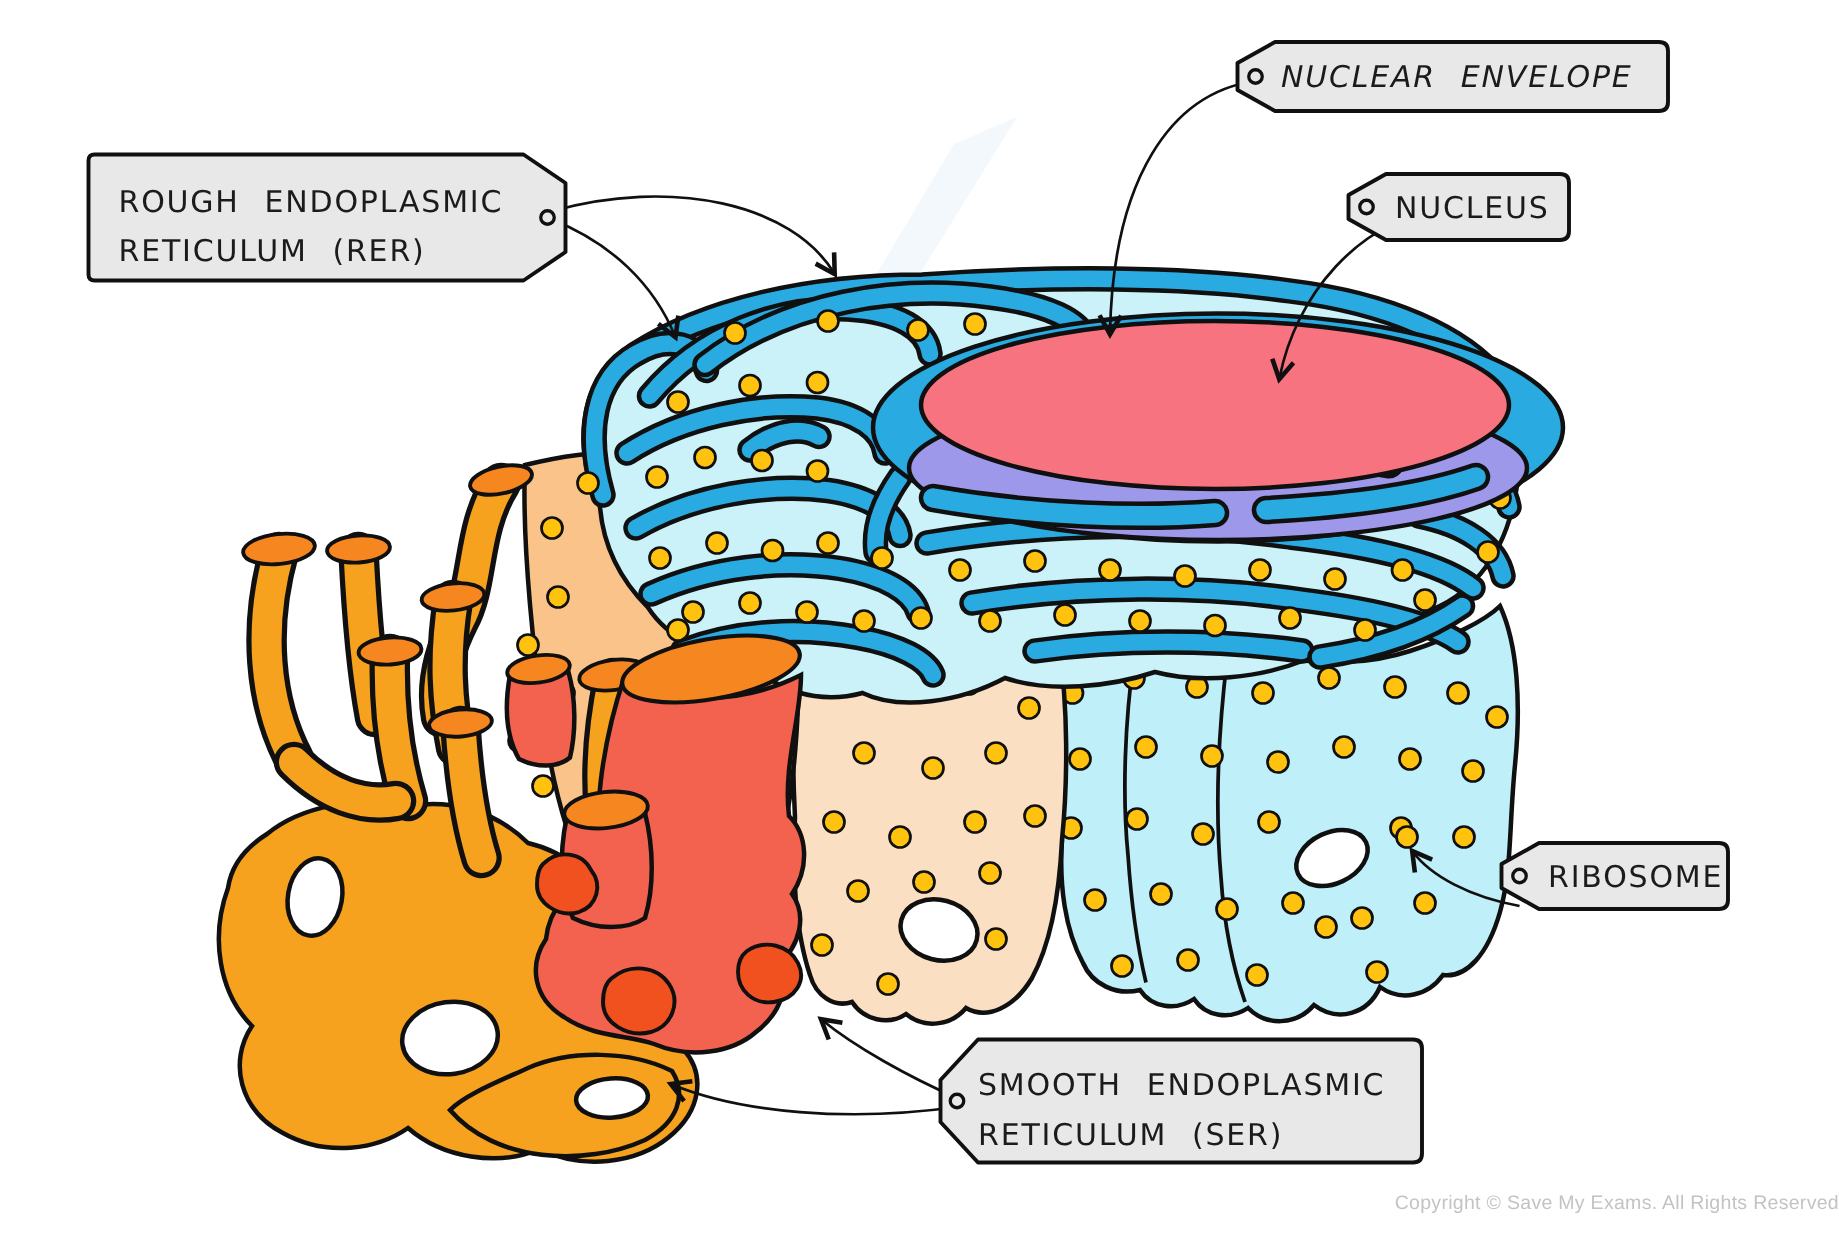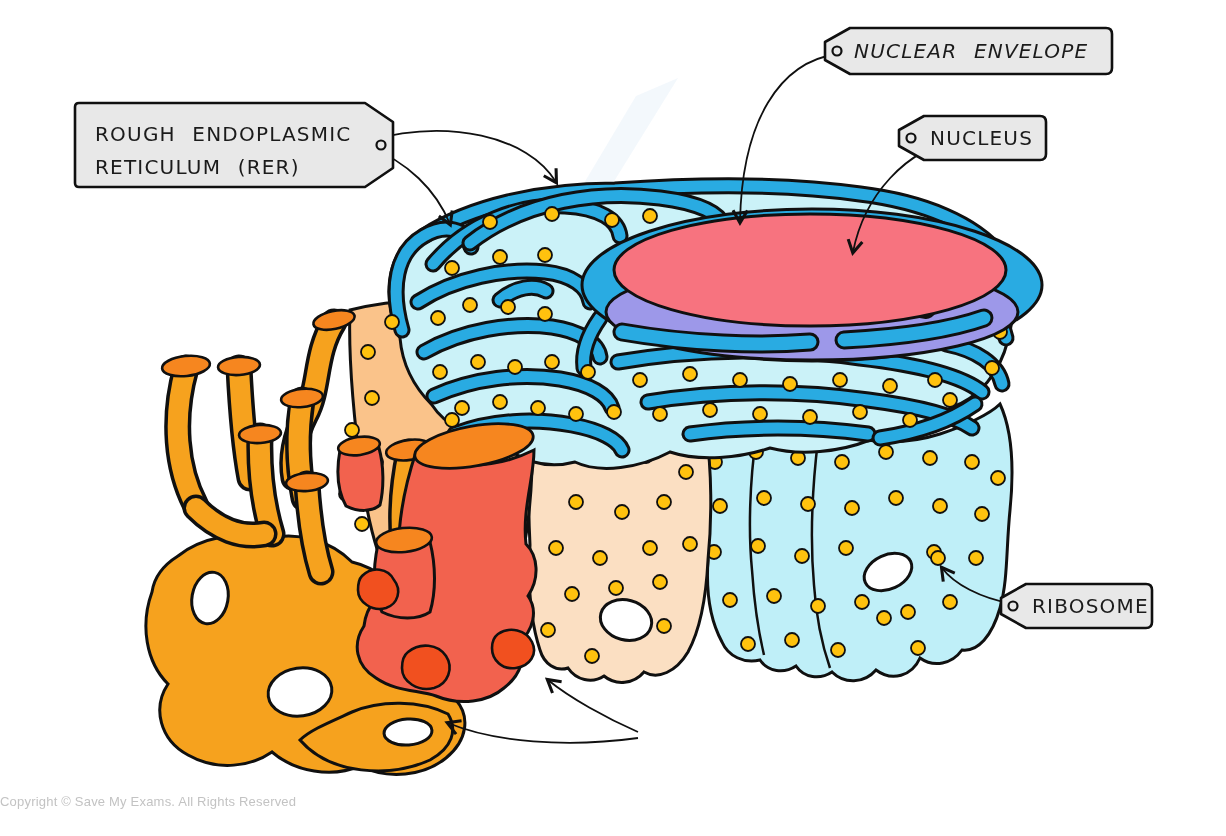--- a/index.html
+++ b/index.html
@@ -13,21 +13,21 @@
   .bi{fill:none;stroke:#29ABE2;stroke-width:11;stroke-linecap:round;}
   .go{fill:none;stroke:#101010;stroke-width:27;stroke-linecap:round;}
   .gi{fill:none;stroke:#F6A21E;stroke-width:20;stroke-linecap:round;}
   .outline3{stroke:#101010;stroke-width:3;}
   .arrow{fill:none;stroke:#101010;stroke-width:1.8;}
   .tag{position:absolute;}
   .tag-shape{fill:#E8E8E8;stroke:#101010;stroke-width:2.6;stroke-linejoin:round;}
   .tag-eyelet{fill:#E8E8E8;stroke:#101010;stroke-width:2.2;}
   .tagtext{font-size:20px;letter-spacing:1.2px;word-spacing:9px;fill:#1b1b1b;font-family:"DejaVu Sans",sans-serif;}
   .copyright{
-    position:absolute;left:0;top:794px;width:100%;text-align:left;
+    position:absolute;left:0;top:794px;width:100%;text-align:right;
     color:#C3C3C3;font-size:13px;font-family:"Liberation Sans",sans-serif;letter-spacing:.2px;
   }
 </style>
 </head>
 <body>
 
 <div class="stage">
 
   <svg class="main-svg" width="1226" height="836" viewBox="0 0 1226 836">
     <defs>
@@ -303,21 +303,21 @@
       <path class="arrow" marker-end="url(#ah)" d="M 367 146 C 408 162 436 190 450 224"></path>
       <path class="arrow" marker-end="url(#ah)" d="M 367 141 C 448 118 528 136 556 182"></path>
       <path class="arrow" marker-end="url(#ah)" d="M 837 54 C 780 62 742 120 740 222"></path>
       <path class="arrow" marker-end="url(#ah)" d="M 959 140 C 906 148 864 196 853 252"></path>
       <path class="arrow" marker-end="url(#ah)" d="M 1013 604 C 980 598 954 584 942 568"></path>
       <path class="arrow" marker-end="url(#ah)" d="M 638 732 C 606 718 570 698 548 680"></path>
       <path class="arrow" marker-end="url(#ah)" d="M 638 738 C 566 748 494 742 448 723"></path>
     </g>
   </svg>
 
-  <div class="tag" style="left:71px;top:98px;">
+  <div class="tag" style="left:55px;top:98px;">
     <svg width="326" height="94" viewBox="0 0 326 94">
       <path class="tag-shape" d="M 8 5 L 294 5 L 322 24 L 322 70 L 294 89 L 8 89 Q 4 89 4 85 L 4 9 Q 4 5 8 5 Z"></path>
       <circle class="tag-eyelet" cx="310" cy="47" r="4.5"></circle>
       <text class="tagtext" x="24" y="43">ROUGH ENDOPLASMIC</text>
       <text class="tagtext" x="24" y="76">RETICULUM (RER)</text>
     </svg>
   </div>
 
   <div class="tag" style="left:820px;top:24px;font-style:italic;">
     <svg width="296" height="54" viewBox="0 0 296 54">
@@ -328,23 +328,31 @@
   </div>
 
   <div class="tag" style="left:894px;top:112px;">
     <svg width="156" height="52" viewBox="0 0 156 52">
       <path class="tag-shape" d="M 30 4 L 146 4 Q 152 4 152 10 L 152 42 Q 152 48 146 48 L 30 48 L 5 34 L 5 18 Z"></path>
       <circle class="tag-eyelet" cx="17" cy="26" r="4.5"></circle>
       <text class="tagtext" x="36" y="33">NUCLEUS</text>
     </svg>
   </div>
 
-  <div class="tag" style="left:996px;top:580px;">
+  <div class="tag" style="left:996px;top:558px;">
     <svg width="160" height="52" viewBox="0 0 160 52">
       <path class="tag-shape" d="M 30 4 L 150 4 Q 156 4 156 10 L 156 42 Q 156 48 150 48 L 30 48 L 5 34 L 5 18 Z"></path>
       <circle class="tag-eyelet" cx="17" cy="26" r="4.5"></circle>
       <text class="tagtext" x="36" y="33">RIBOSOME</text>
     </svg>
   </div>
 
+  <div class="tag" style="left:622px;top:688px;">
+    <svg width="330" height="92" viewBox="0 0 330 92">
+      <path class="tag-shape" d="M 30 5 L 320 5 Q 326 5 326 11 L 326 81 Q 326 87 320 87 L 30 87 L 5 60 L 5 32 Z"></path>
+      <circle class="tag-eyelet" cx="16" cy="46" r="4.5"></circle>
+      <text class="tagtext" x="30" y="42">SMOOTH ENDOPLASMIC</text>
+      <text class="tagtext" x="30" y="75">RETICULUM (SER)</text>
+    </svg>
+  </div>
 
   <div class="copyright">Copyright © Save My Exams. All Rights Reserved</div>
 </div>
 
 </body></html>

